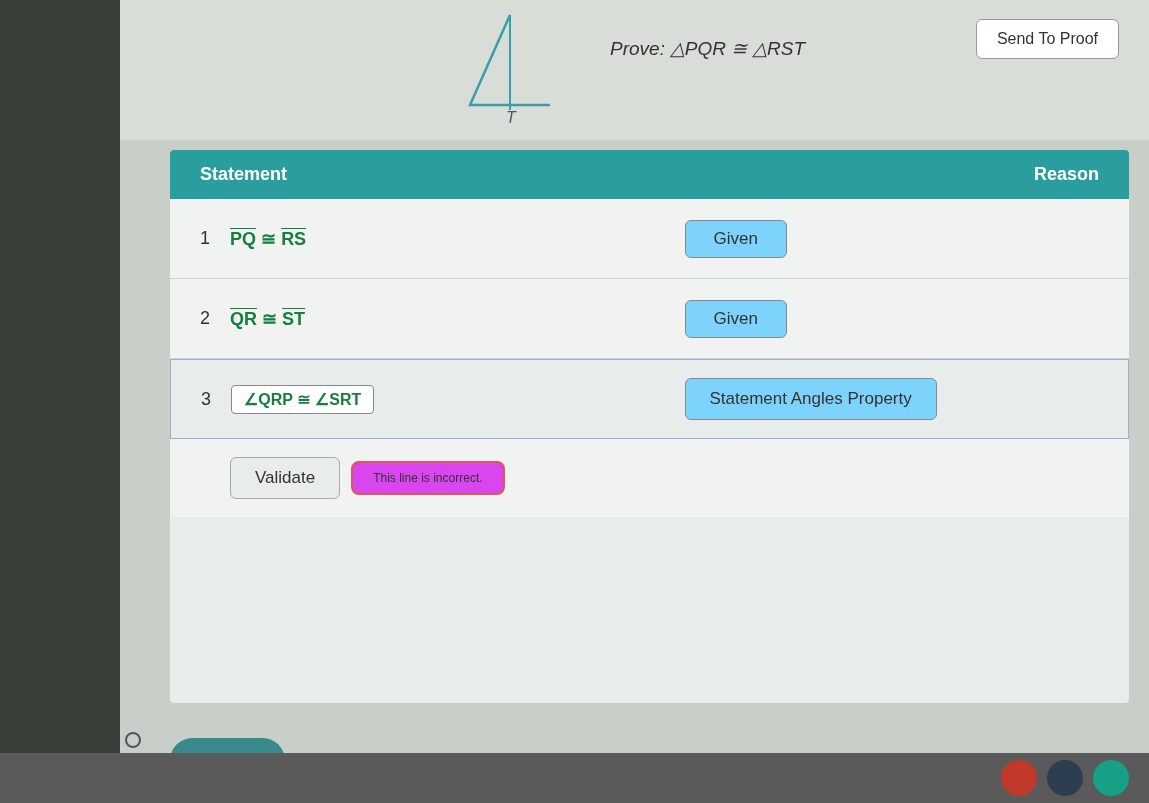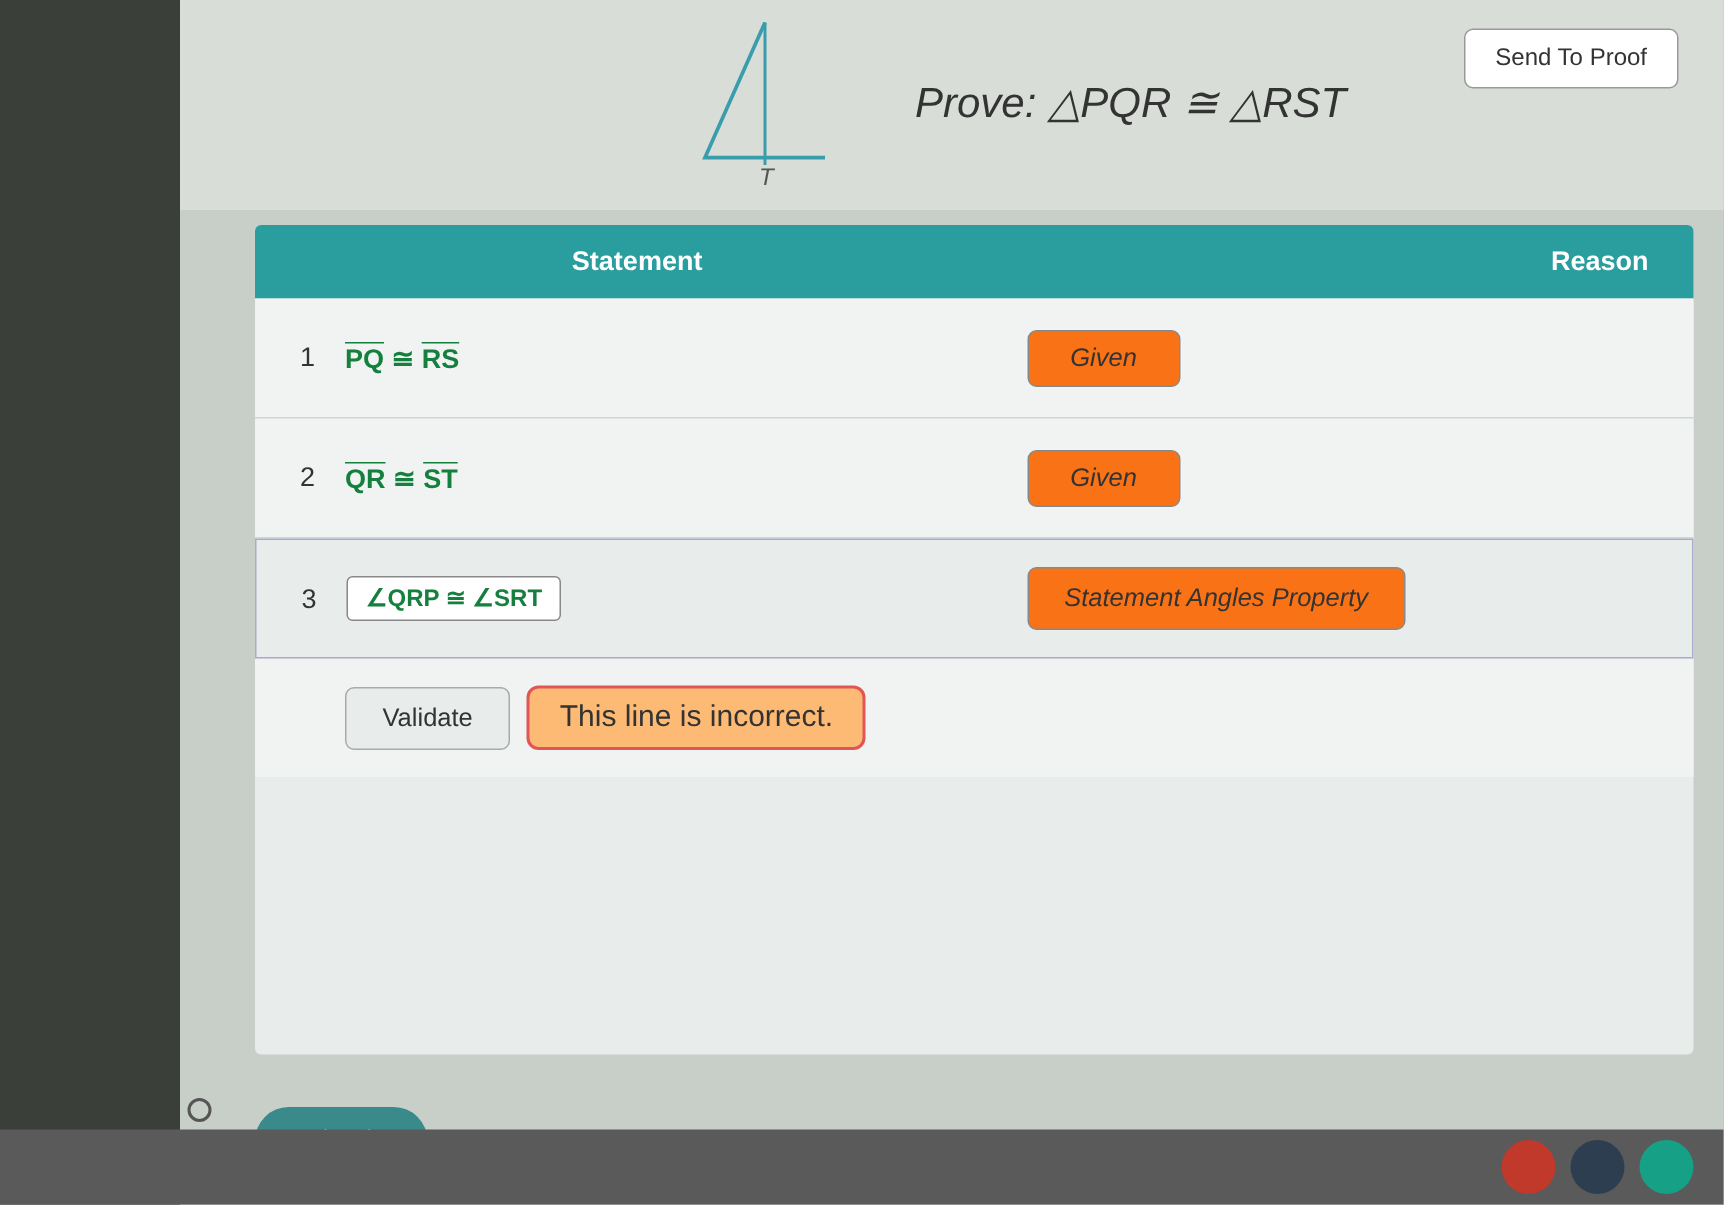--- a/index.html
+++ b/index.html
@@ -26,22 +26,22 @@
       height: 140px;
       background: #d8ddd8;
       display: flex;
       align-items: center;
       justify-content: center;
     }
 
     .prove-text {
       position: absolute;
       left: 490px;
-      top: 52px;
-      font-size: 28px;
+      top: 37px;
+      font-size: 19px;
       color: #333;
       font-style: italic;
     }
 
     .send-to-proof-btn {
       position: absolute;
       right: 30px;
       top: 19px;
       padding: 10px 20px;
       background: white;
@@ -69,21 +69,20 @@
       background: #2a9d9f;
       padding: 14px 30px;
       border-radius: 4px 4px 0 0;
     }
 
     .header-statement {
       flex: 1;
       color: white;
       font-weight: bold;
       font-size: 18px;
-      text-align: center;
     }
 
     .header-reason {
       flex: 1;
       color: white;
       font-weight: bold;
       font-size: 18px;
       text-align: right;
     }
 
@@ -134,27 +133,26 @@
 
     .row-reason {
       flex: 1;
       display: flex;
       justify-content: flex-start;
       padding-left: 40px;
     }
 
     .reason-btn {
       padding: 8px 28px;
-      background: #f97316;
+      background: #7dd3fc;
       border: 1.5px solid #888;
       border-radius: 6px;
       font-size: 17px;
       cursor: pointer;
       color: #333;
-      font-style: italic;
     }
 
     .reason-btn.vertical-angles {
       padding: 10px 24px;
       font-size: 17px;
       border-color: #888;
     }
 
     
     .validate-area {
@@ -170,24 +168,24 @@
       border: 1.5px solid #aaa;
       border-radius: 6px;
       font-size: 17px;
       cursor: pointer;
       color: #333;
     }
 
     .incorrect-badge {
       margin-left: -2px;
       padding: 8px 20px;
-      background: #fdba74;
+      background: #d946ef;
       border: 2px solid #e05555;
       border-radius: 8px;
-      font-size: 20px;
+      font-size: 12px;
       color: #333;
     }
 
     
     .check-area {
       position: absolute;
       bottom: 20px;
       left: 170px;
     }
 

